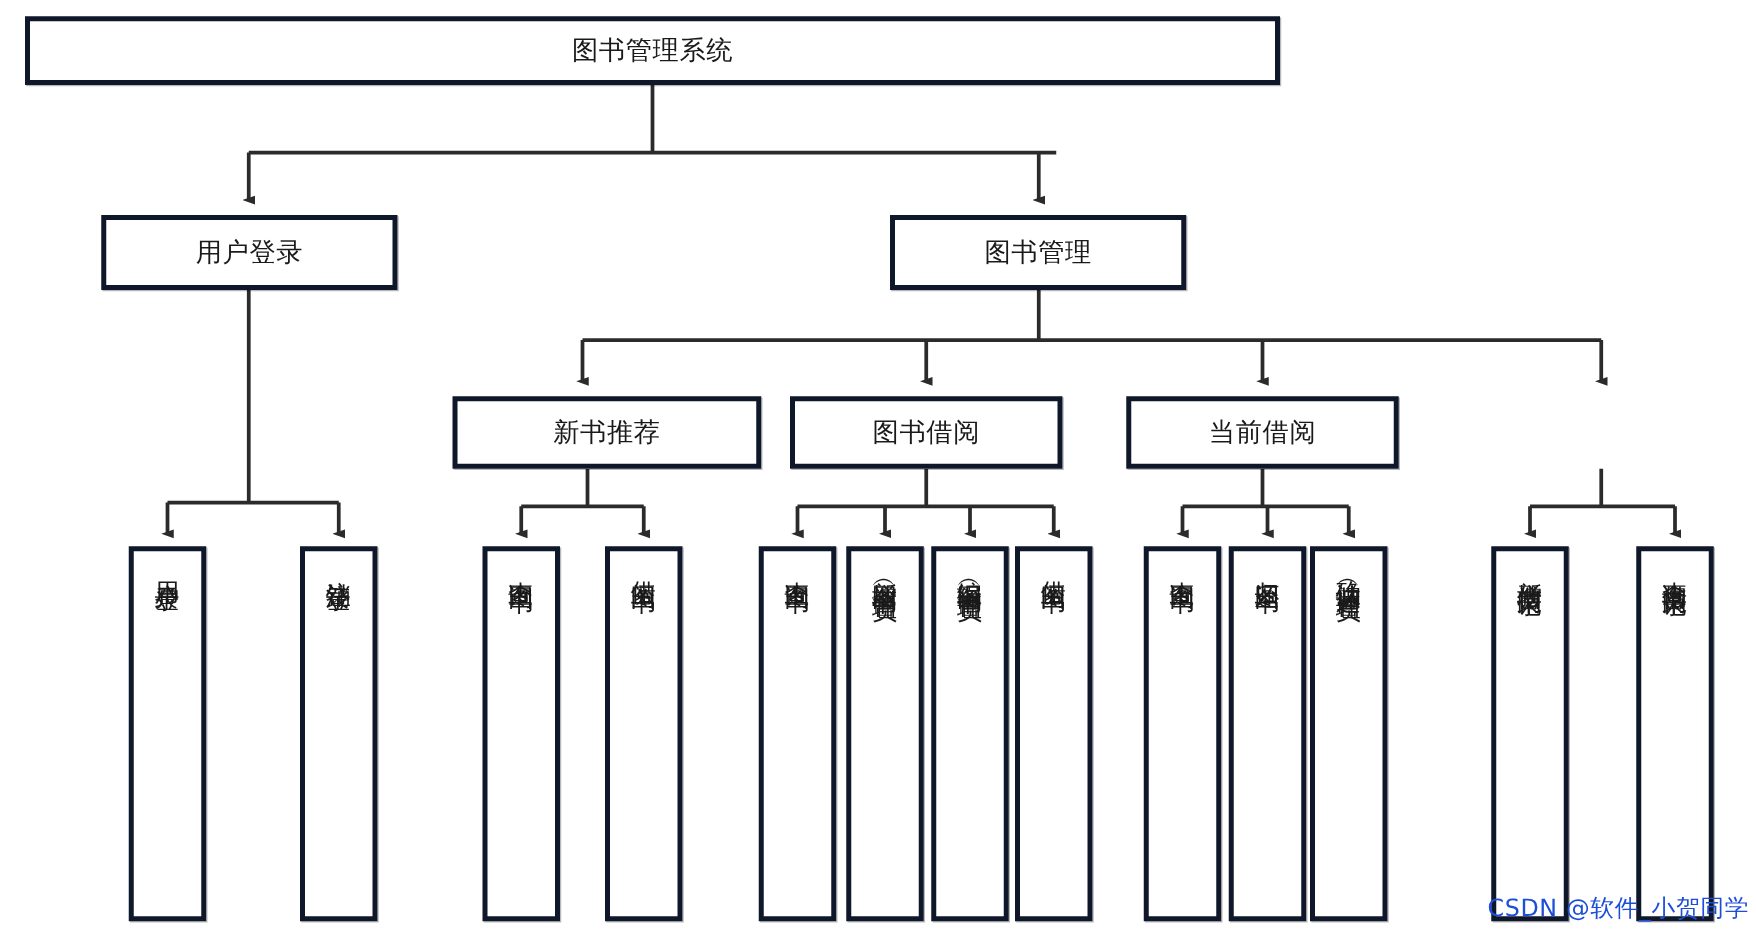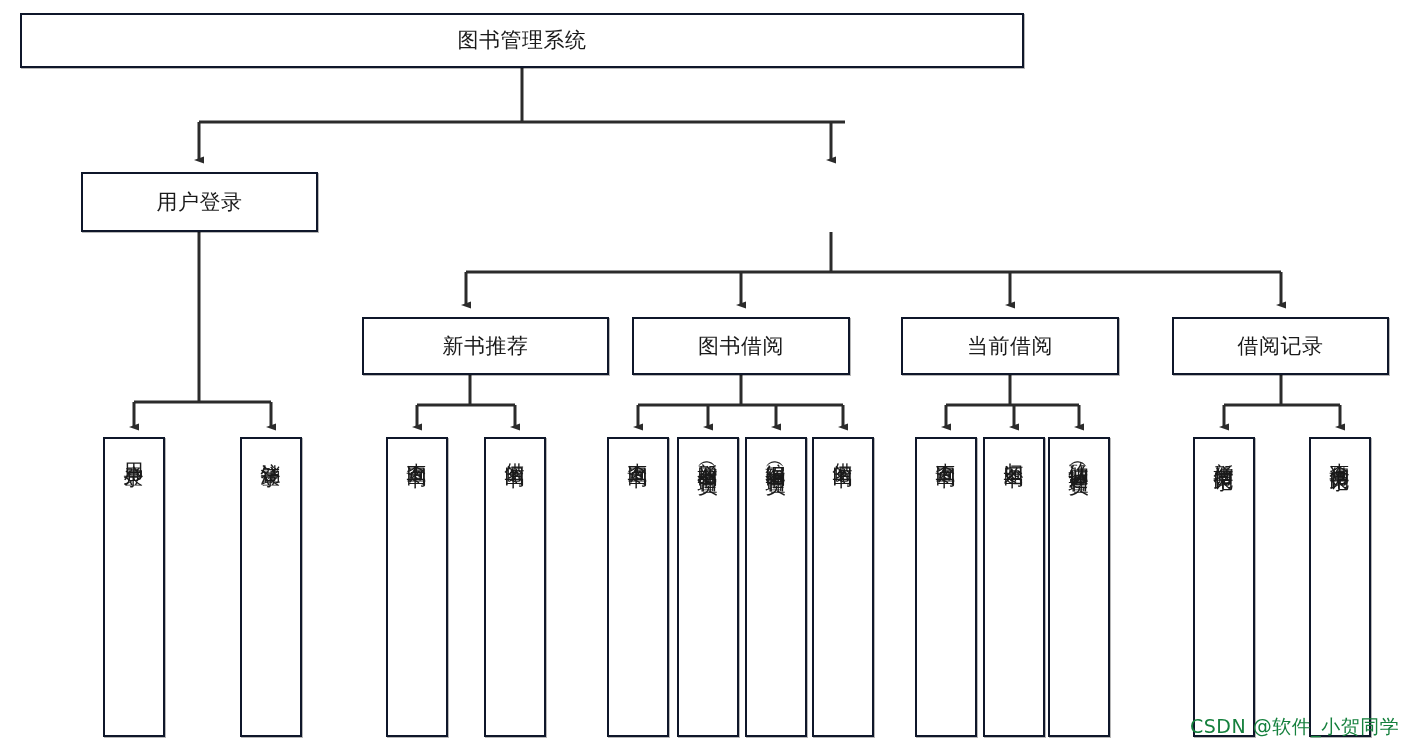--- a/index.html
+++ b/index.html
@@ -23,21 +23,21 @@
     left: 0;
     top: 0;
     width: 1405px;
     height: 747px;
     pointer-events: none;
   }
   .node {
     position: absolute;
     box-sizing: border-box;
     background: #ffffff;
-    border: 2px solid #0f172a;
+    border: 4px solid #0f172a;
     box-shadow: 1px 1px 0 rgba(0,0,0,0.28);
     display: flex;
     align-items: center;
     justify-content: center;
     color: #1a1a1a;
   }
   .node .label {
     display: block;
     text-align: center;
     line-height: 1.16;
@@ -57,21 +57,21 @@
   .node.vert .label {
     writing-mode: vertical-rl;
     text-orientation: upright;
     font-size: 20px;
     letter-spacing: 2px;
     line-height: 1;
   }
   .watermark {
     position: absolute;
     font-size: 19px;
-    color: #15803d;
+    color: #1d4ed8;
     white-space: nowrap;
     user-select: none;
     letter-spacing: 0.5px;
   }
 </style>
 </head>
 <body>
 
 <div id="canvas">
 
@@ -125,32 +125,32 @@
     </g>
   </svg>
 
   <div class="node horiz" style="left:20px; top:13px; width:1004px; height:55px;">
     <span class="label">图书管理系统</span>
   </div>
 
   <div class="node horiz" style="left:81px; top:172px; width:237px; height:60px;">
     <span class="label">用户登录</span>
   </div>
+  <div class="node horiz" style="left:712px; top:172px; width:237px; height:60px;">
+    <span class="label">图书管理</span>
+  </div>
 
   <div class="node horiz" style="left:362px; top:317px; width:247px; height:58px;">
     <span class="label">新书推荐</span>
   </div>
   <div class="node horiz" style="left:901px; top:317px; width:218px; height:58px;">
     <span class="label">当前借阅</span>
   </div>
   <div class="node horiz" style="left:632px; top:317px; width:218px; height:58px;">
     <span class="label">图书借阅</span>
-  </div>
-  <div class="node horiz" style="left:1172px; top:317px; width:217px; height:58px;">
-    <span class="label">借阅记录</span>
   </div>
 
   <div class="node vert" style="left:103px; top:437px; width:62px; height:300px;">
     <span class="label">用户登录</span>
   </div>
   <div class="node vert" style="left:240px; top:437px; width:62px; height:300px;">
     <span class="label">注销登录</span>
   </div>
 
   <div class="node vert" style="left:386px; top:437px; width:62px; height:300px;">

